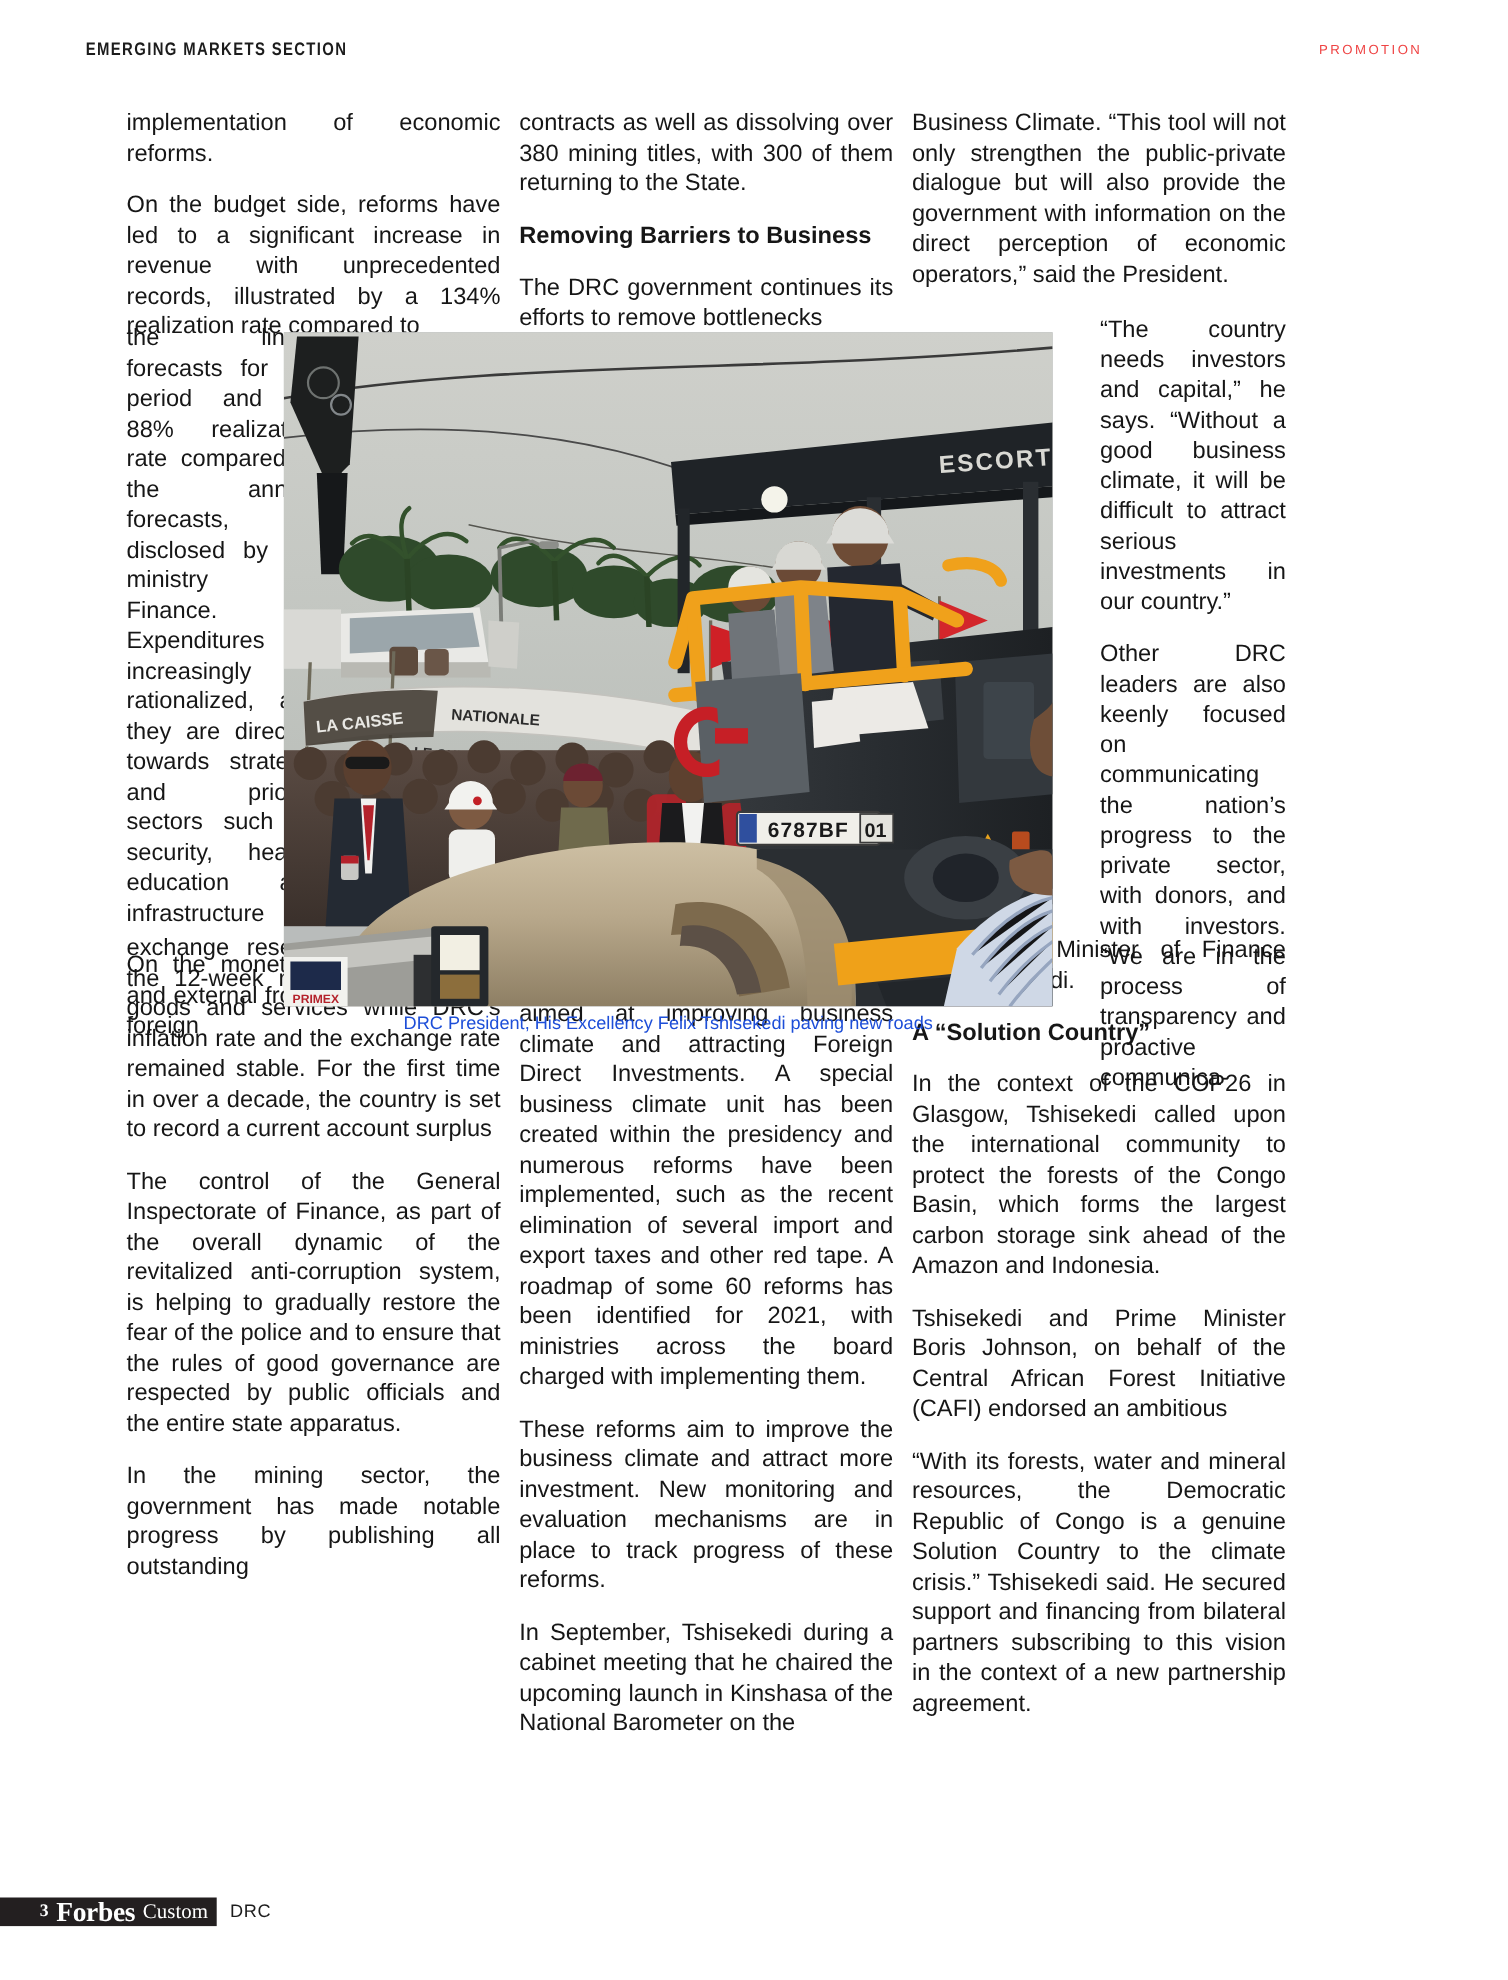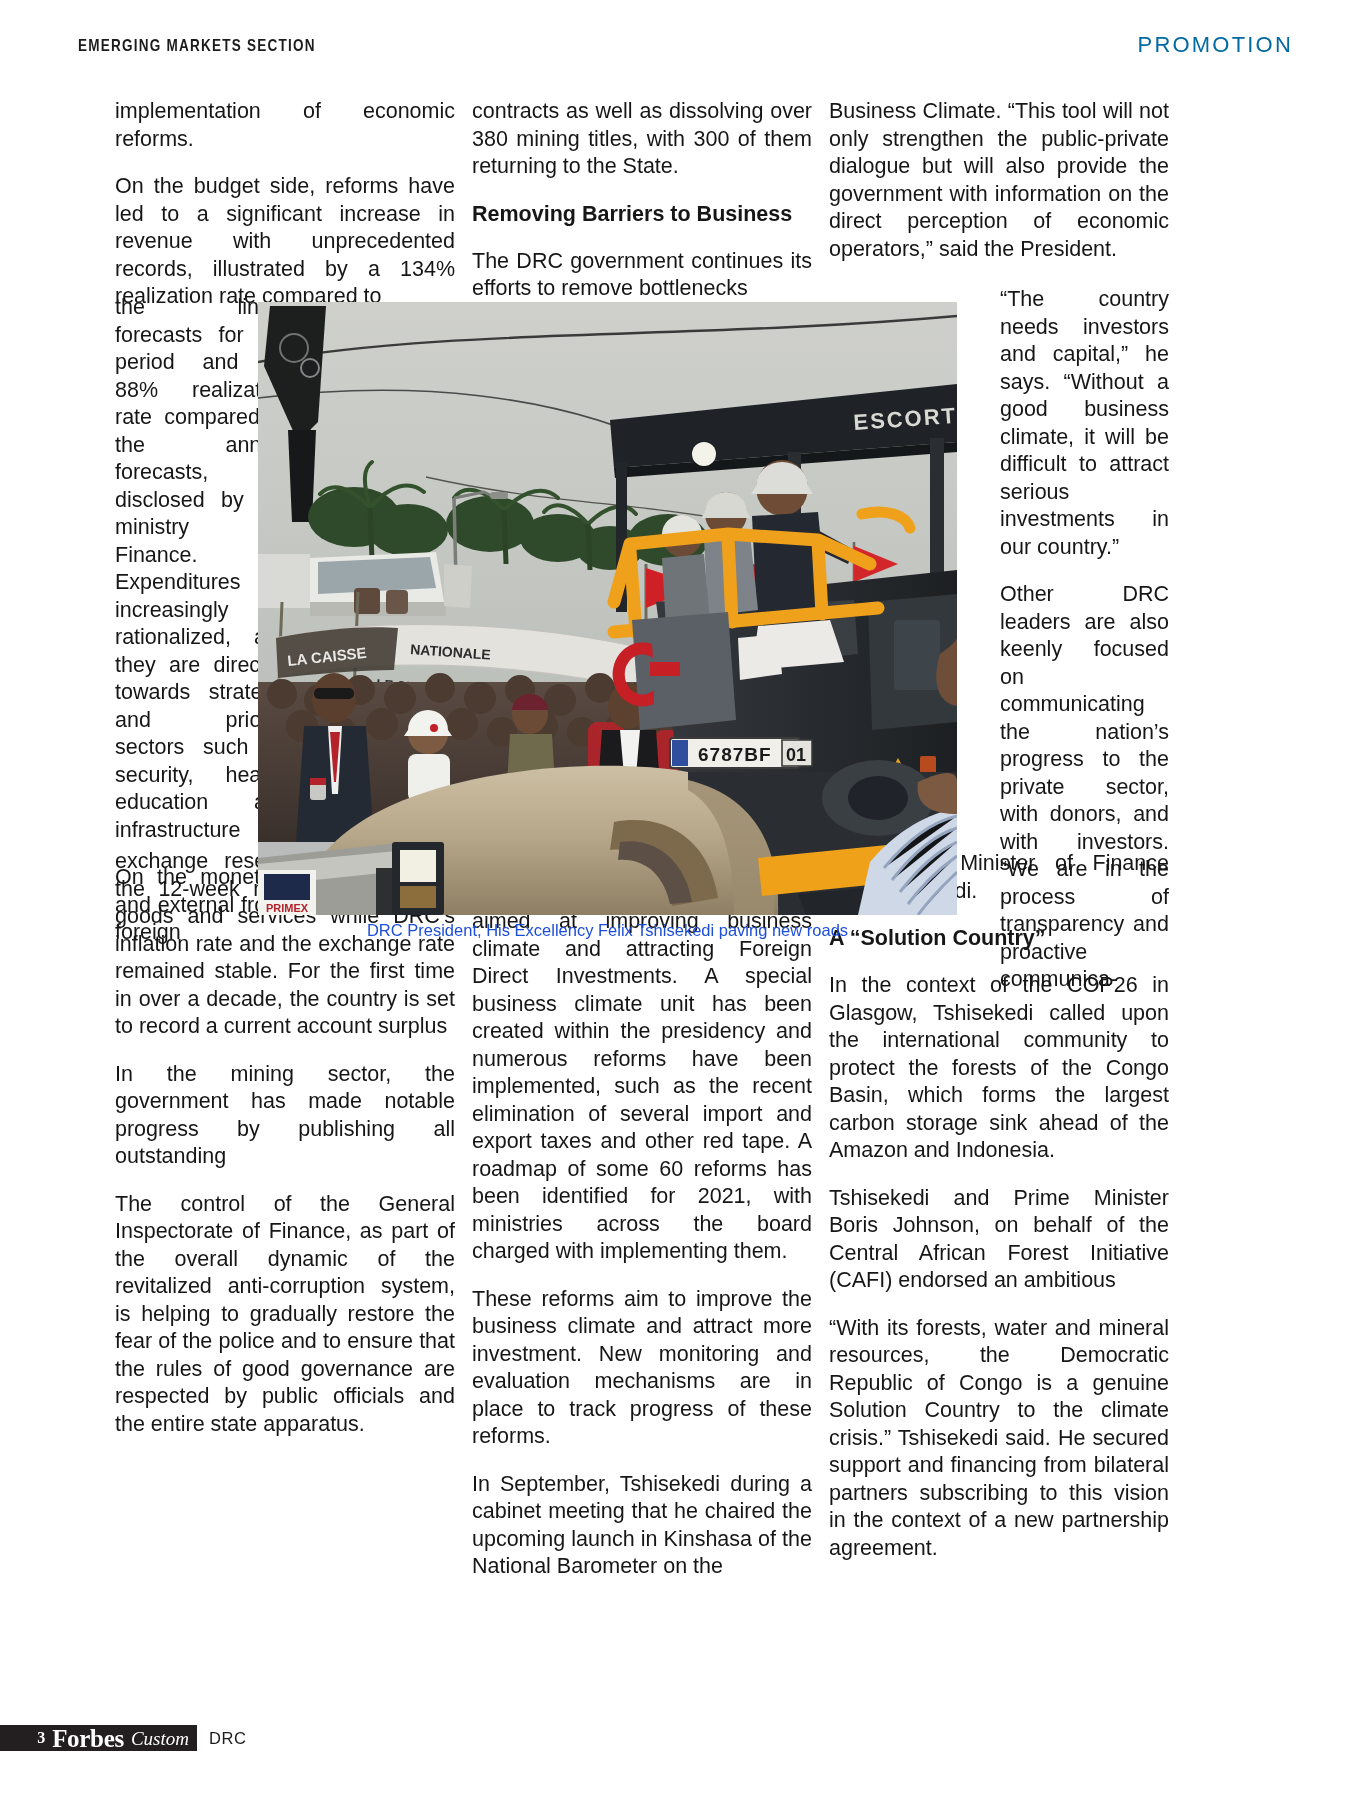--- a/index.html
+++ b/index.html
@@ -27,24 +27,24 @@
   .runhead .left{
     font-size:16.5px;
     letter-spacing:1.5px;
     font-weight:600;
     color:#1c1c1c;
     font-family:"Liberation Sans", sans-serif;
     transform:scaleX(0.82);
     transform-origin:left center;
   }
   .runhead .right{
-    font-size:22px;
+    font-size:12px;
     letter-spacing:2.2px;
     font-weight:400;
-    color:#0369a1;
+    color:#ef4444;
   }
 
   
   .article{
     position:absolute;
     left:75px; top:98px;
     width:1053px; height:1580px;
   }
 
   .col{
@@ -123,21 +123,21 @@
   .footer-num{
     font-family:"Liberation Serif", serif;
     font-weight:700;font-size:16px;line-height:1;
   }
   .footer-forbes{
     font-family:"Liberation Serif", serif;
     font-weight:700;font-size:25px;line-height:1;letter-spacing:-0.3px;
   }
   .footer-custom{
     font-family:"Liberation Serif", serif;
-    font-weight:400;font-size:19px;line-height:1;letter-spacing:0px;font-style:italic;
+    font-weight:400;font-size:19px;line-height:1;letter-spacing:0px;
   }
   .footer-right{
     position:absolute;
     left:209px; bottom:49px; height:26px;
     display:flex;align-items:center;
     font-size:16.5px;letter-spacing:0.6px;color:#1c1c1c;
   }
 
   
   svg.scene{display:block;width:100%;height:100%;}
@@ -159,22 +159,22 @@
       <p class="tight">On the budget side, reforms have led to a significant increase in revenue with unprecedented records, illustrated by a 134% realization rate compared to</p>
     </div>
 
     <div class="col" id="c1b">
       <p>the linear forecasts for the period and an 88% realization rate compared to the annual forecasts, as disclosed by the ministry of Finance. Expenditures are increasingly rationalized, and they are directed towards strategic and priority sectors such as security, health, education and infrastructure</p>
       <p class="tight">On the monetary and external front, foreign</p>
     </div>
 
     <div class="col" id="c1c">
       <p>exchange reserves have passed the 12-week mark for imports of goods and services while DRC’s inflation rate and the exchange rate remained stable. For the first time in over a decade, the country is set to record a current account surplus</p>
+      <p>The control of the General Inspectorate of Finance, as part of the overall dynamic of the revitalized anti-corruption system, is helping to gradually restore the fear of the police and to ensure that the rules of good governance are respected by public officials and the entire state apparatus.</p>
       <p>In the mining sector, the government has made notable progress by publishing all outstanding</p>
-      <p>The control of the General Inspectorate of Finance, as part of the overall dynamic of the revitalized anti-corruption system, is helping to gradually restore the fear of the police and to ensure that the rules of good governance are respected by public officials and the entire state apparatus.</p>
     </div>
 
     <div class="col" id="c2a">
       <p>contracts as well as dissolving over 380 mining titles, with 300 of them returning to the State.</p>
       <p class="subhead">Removing Barriers to Business</p>
       <p class="tight">The DRC government continues its efforts to remove bottlenecks</p>
     </div>
 
     <div class="col" id="c2b">
       <p>that deter investments by implementing business reforms aimed at improving business climate and attracting Foreign Direct Investments. A special business climate unit has been created within the presidency and numerous reforms have been implemented, such as the recent elimination of several import and export taxes and other red tape. A roadmap of some 60 reforms has been identified for 2021, with ministries across the board charged with implementing them.</p>

